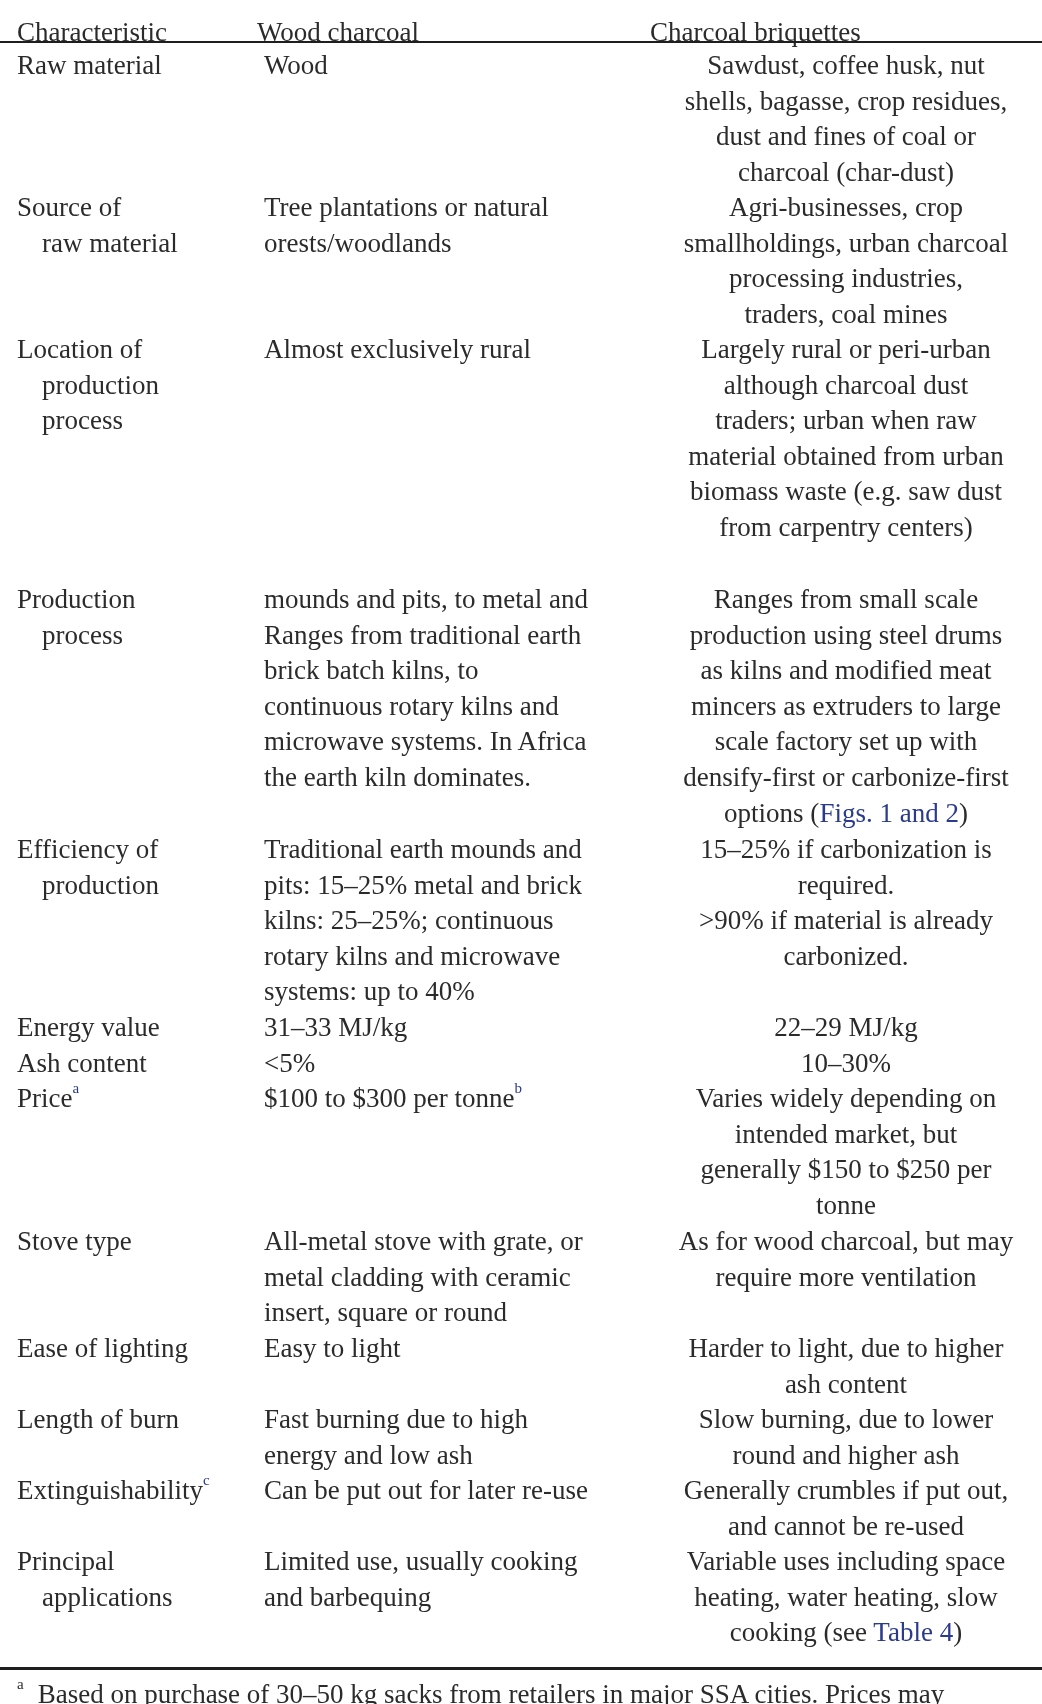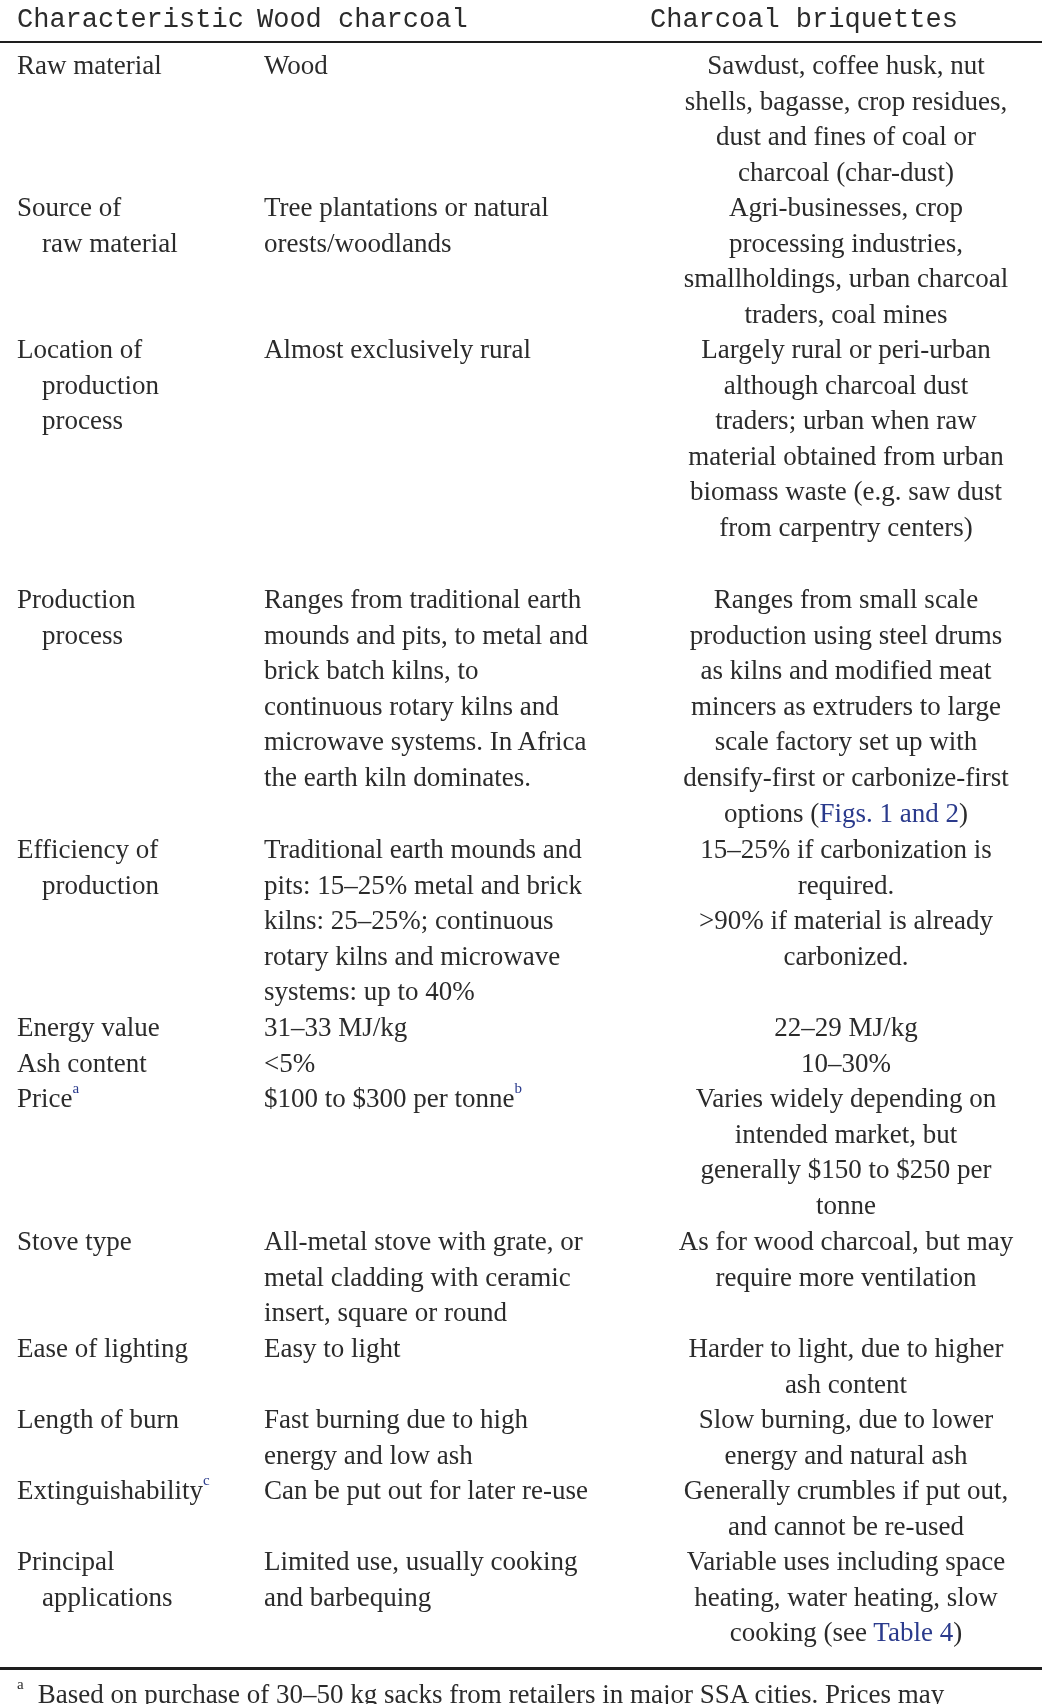--- a/index.html
+++ b/index.html
@@ -16,27 +16,26 @@
       color: #2b2b2b;
     }
     .page {
       position: absolute;
       left: 0;
       top: 0;
       width: 1042px;
     }
     .header-row {
       position: absolute;
-      top: 4px;
+      top: 16px;
       left: 0;
       width: 826px;
       height: 32px;
       font-size: 27px;
       line-height: 32px;
-      font-family: Liberation Mono, monospace;
     }
     .header-row span { position: absolute; top: 0; white-space: nowrap; }
     .c1 { left: 17px; }
     .c2 { left: 257px; }
     .c3 { left: 650px; }
     .rule-top {
       position: absolute;
       left: 0;
       top: 41px;
       width: 1042px;
@@ -101,30 +100,30 @@
 
   <div id="rows">
       <div class="row" style="top: 48px;">
         <div class="cell k"><span class="line">Raw material</span></div>
         <div class="cell w"><span class="line">Wood</span></div>
         <div class="cell b"><span class="line">Sawdust, coffee husk, nut</span><span class="line">shells, bagasse, crop residues,</span><span class="line">dust and fines of coal or</span><span class="line">charcoal (char-dust)</span></div>
       </div>
       <div class="row" style="top: 190px;">
         <div class="cell k"><span class="line">Source of</span><span class="line indent">raw material</span></div>
         <div class="cell w"><span class="line">Tree plantations or natural</span><span class="line">orests/woodlands</span></div>
-        <div class="cell b"><span class="line">Agri-businesses, crop</span><span class="line">processing industries,</span><span class="line">smallholdings, urban charcoal</span><span class="line">traders, coal mines</span></div>
+        <div class="cell b"><span class="line">Agri-businesses, crop</span><span class="line">smallholdings, urban charcoal</span><span class="line">processing industries,</span><span class="line">traders, coal mines</span></div>
       </div>
       <div class="row" style="top: 332px;">
         <div class="cell k"><span class="line">Location of</span><span class="line indent">production</span><span class="line indent">process</span></div>
         <div class="cell w"><span class="line">Almost exclusively rural</span></div>
         <div class="cell b"><span class="line">Largely rural or peri-urban</span><span class="line">although charcoal dust</span><span class="line">traders; urban when raw</span><span class="line">material obtained from urban</span><span class="line">biomass waste (e.g. saw dust</span><span class="line">from carpentry centers)</span></div>
       </div>
       <div class="row" style="top: 582px;">
         <div class="cell k"><span class="line">Production</span><span class="line indent">process</span></div>
-        <div class="cell w"><span class="line">Ranges from traditional earth</span><span class="line">mounds and pits, to metal and</span><span class="line">brick batch kilns, to</span><span class="line">continuous rotary kilns and</span><span class="line">microwave systems. In Africa</span><span class="line">the earth kiln dominates.</span></div>
+        <div class="cell w"><span class="line">mounds and pits, to metal and</span><span class="line">Ranges from traditional earth</span><span class="line">brick batch kilns, to</span><span class="line">continuous rotary kilns and</span><span class="line">microwave systems. In Africa</span><span class="line">the earth kiln dominates.</span></div>
         <div class="cell b"><span class="line">Ranges from small scale</span><span class="line">production using steel drums</span><span class="line">as kilns and modified meat</span><span class="line">mincers as extruders to large</span><span class="line">scale factory set up with</span><span class="line">densify-first or carbonize-first</span><span class="line"><span>options (</span><span class="link">Figs. 1 and 2</span><span>)</span></span></div>
       </div>
       <div class="row" style="top: 832px;">
         <div class="cell k"><span class="line">Efficiency of</span><span class="line indent">production</span></div>
         <div class="cell w"><span class="line">Traditional earth mounds and</span><span class="line">pits: 15–25% metal and brick</span><span class="line">kilns: 25–25%; continuous</span><span class="line">rotary kilns and microwave</span><span class="line">systems: up to 40%</span></div>
         <div class="cell b"><span class="line">15–25% if carbonization is</span><span class="line">required.</span><span class="line">&gt;90% if material is already</span><span class="line">carbonized.</span></div>
       </div>
       <div class="row" style="top: 1010px;">
         <div class="cell k"><span class="line">Energy value</span></div>
         <div class="cell w"><span class="line">31–33 MJ/kg</span></div>
@@ -146,21 +145,21 @@
         <div class="cell b"><span class="line">As for wood charcoal, but may</span><span class="line">require more ventilation</span></div>
       </div>
       <div class="row" style="top: 1331px;">
         <div class="cell k"><span class="line">Ease of lighting</span></div>
         <div class="cell w"><span class="line">Easy to light</span></div>
         <div class="cell b"><span class="line">Harder to light, due to higher</span><span class="line">ash content</span></div>
       </div>
       <div class="row" style="top: 1402px;">
         <div class="cell k"><span class="line">Length of burn</span></div>
         <div class="cell w"><span class="line">Fast burning due to high</span><span class="line">energy and low ash</span></div>
-        <div class="cell b"><span class="line">Slow burning, due to lower</span><span class="line">energy and natural ash</span></div>
+        <div class="cell b"><span class="line">Slow burning, due to lower</span><span class="line">round and higher ash</span></div>
       </div>
       <div class="row" style="top: 1473px;">
         <div class="cell k"><span class="line"><span>Extinguishability</span><sup>c</sup></span></div>
         <div class="cell w"><span class="line">Can be put out for later re-use</span></div>
         <div class="cell b"><span class="line">Generally crumbles if put out,</span><span class="line">and cannot be re-used</span></div>
       </div>
       <div class="row" style="top: 1544px;">
         <div class="cell k"><span class="line">Principal</span><span class="line indent">applications</span></div>
         <div class="cell w"><span class="line">Limited use, usually cooking</span><span class="line">and barbequing</span></div>
         <div class="cell b"><span class="line">Variable uses including space</span><span class="line">heating, water heating, slow</span><span class="line"><span>cooking (see </span><span class="link">Table 4</span><span>)</span></span></div>

